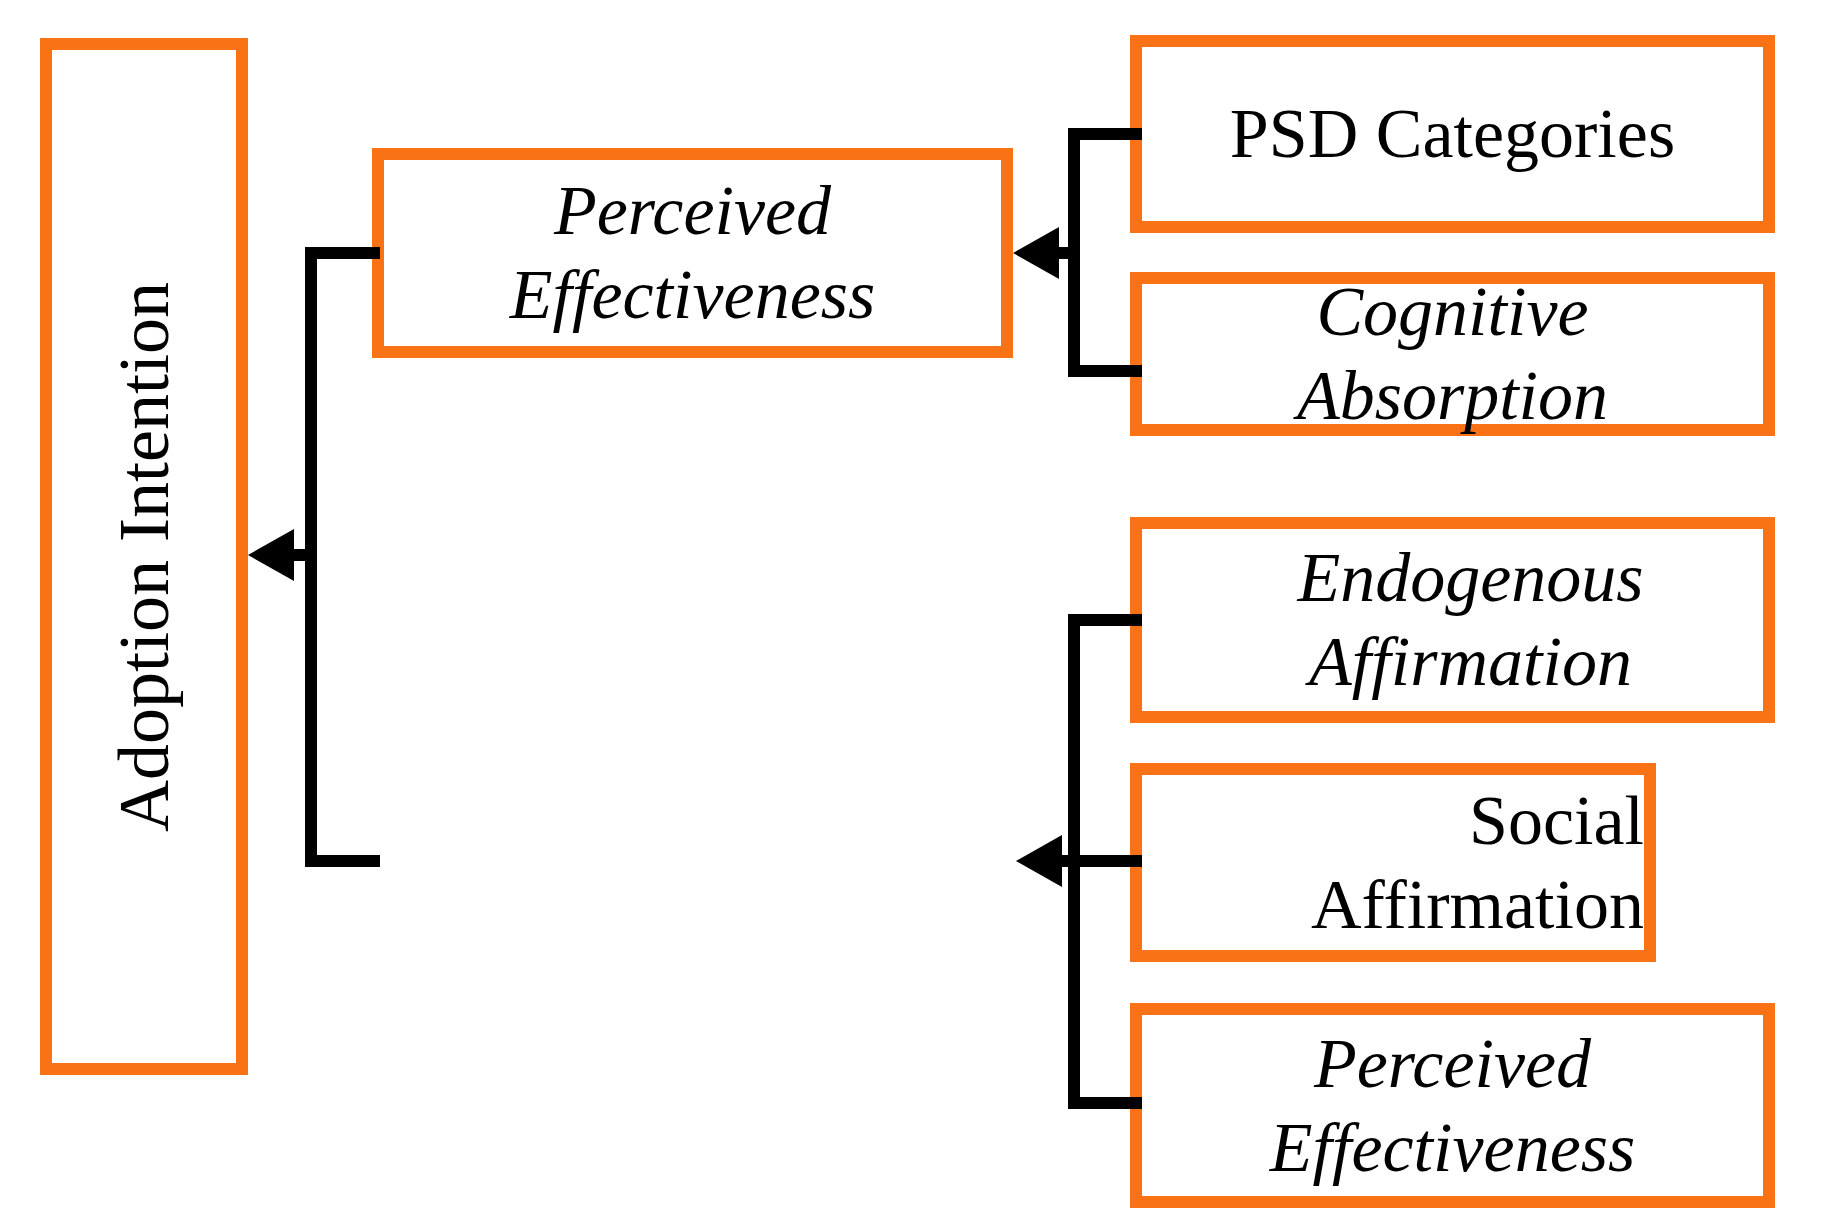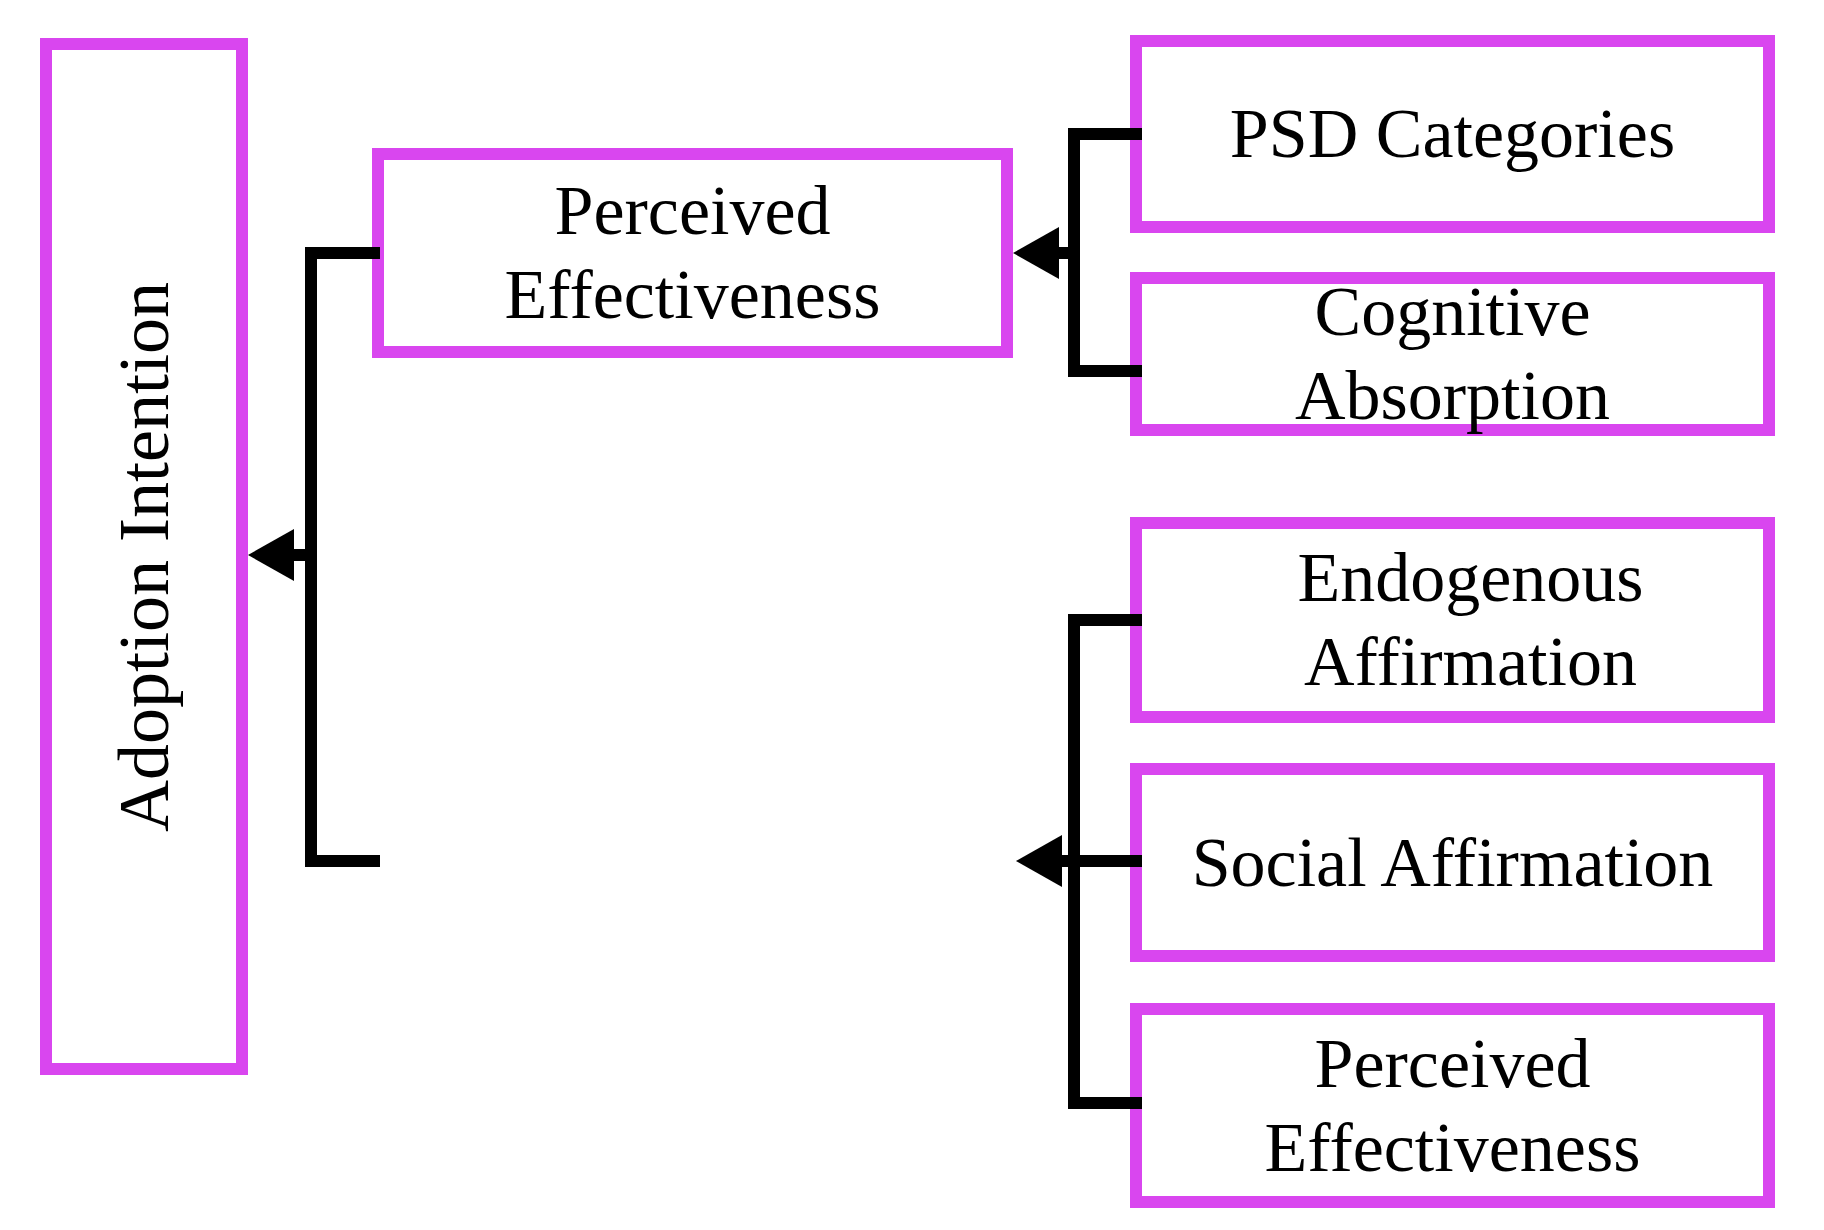--- a/index.html
+++ b/index.html
@@ -11,33 +11,33 @@
   }
   .canvas {
     position: relative;
     width: 1824px; height: 1230px;
     background: #ffffff;
     overflow: hidden;
   }
   .box {
     position: absolute;
     box-sizing: border-box;
-    border: 12px solid #d946ef;
+    border: 12px solid #f97316;
     background: #ffffff;
     display: flex;
     align-items: center;
     justify-content: center;
     text-align: center;
   }
   .label {
     font-size: 70px;
     line-height: 1.2;
     color: #000000;
   }
-  .label span { display: block; }
+  .label span { display: block; font-style: italic; }
   .rot-wrap { position: relative; width: 100%; height: 100%; }
   .rot-label {
     position: absolute;
     top: 50%; left: 50%;
     transform: translate(-50%, -50%) rotate(-90deg);
     white-space: nowrap;
     font-size: 72px;
     color: #000000;
   }
   .line {
@@ -51,21 +51,21 @@
     border-bottom: 26px solid transparent;
     border-right: 46px solid #000000;
   }
   
   #box-adoption   { left: 40px;   top: 38px;   width: 208px; height: 1037px; }
   #box-pp         { left: 372px;  top: 148px;  width: 641px; height: 210px; }
   #box-attitude   { left: 372px;  top: 760px;  width: 644px; height: 205px; }
   #box-psd        { left: 1130px; top: 35px;   width: 645px; height: 198px; }
   #box-cognitive  { left: 1130px; top: 272px;  width: 645px; height: 164px; }
   #box-endogenous { left: 1130px; top: 517px;  width: 645px; height: 206px; padding-left: 36px; }
-  #box-social     { left: 1130px; top: 763px;  width: 645px; height: 199px; }
+  #box-social     { left: 1130px; top: 763px;  width: 526px; height: 199px; text-align: right; }
   #box-peffect    { left: 1130px; top: 1003px; width: 645px; height: 205px; }
 </style>
 </head>
 <body>
 
 <div class="canvas">
 
   <div class="box" id="box-adoption">
     <div class="rot-wrap">
       <div class="rot-label">Adoption Intention</div>

